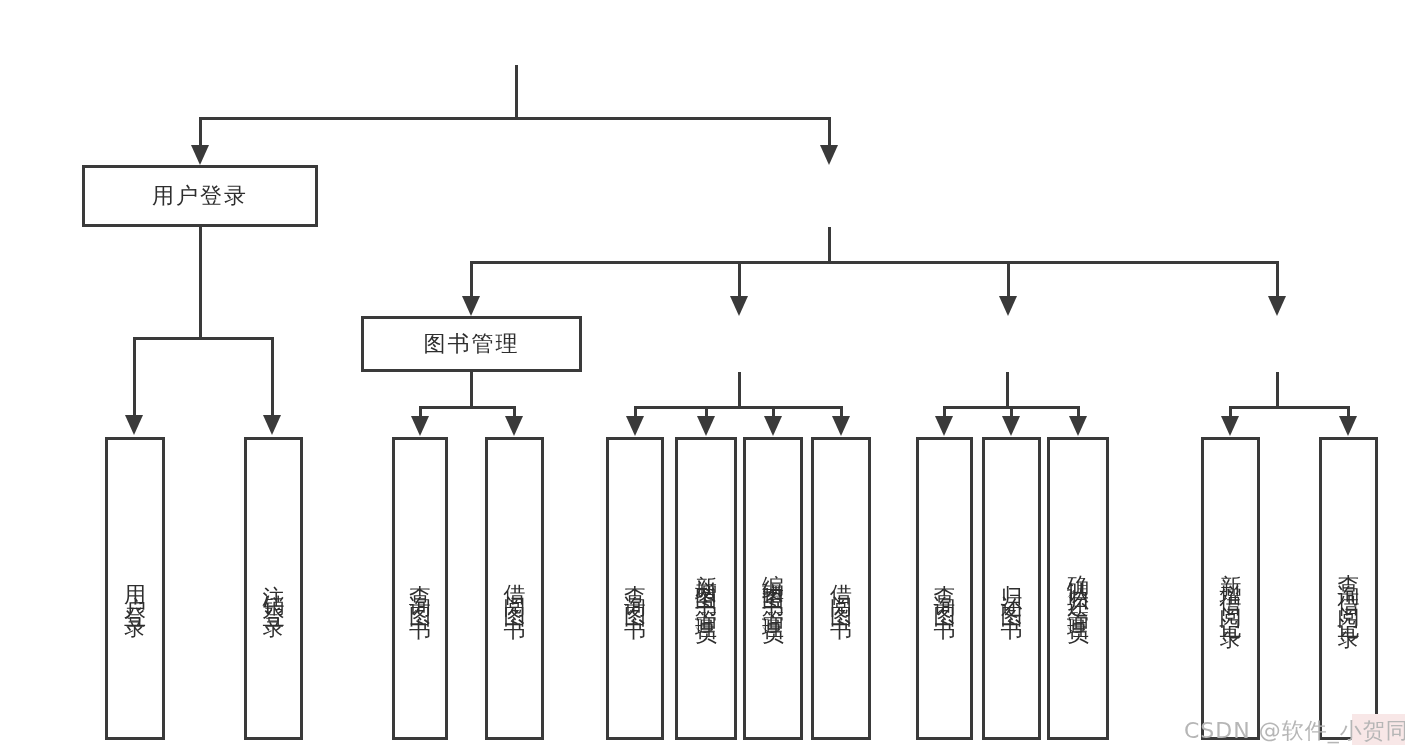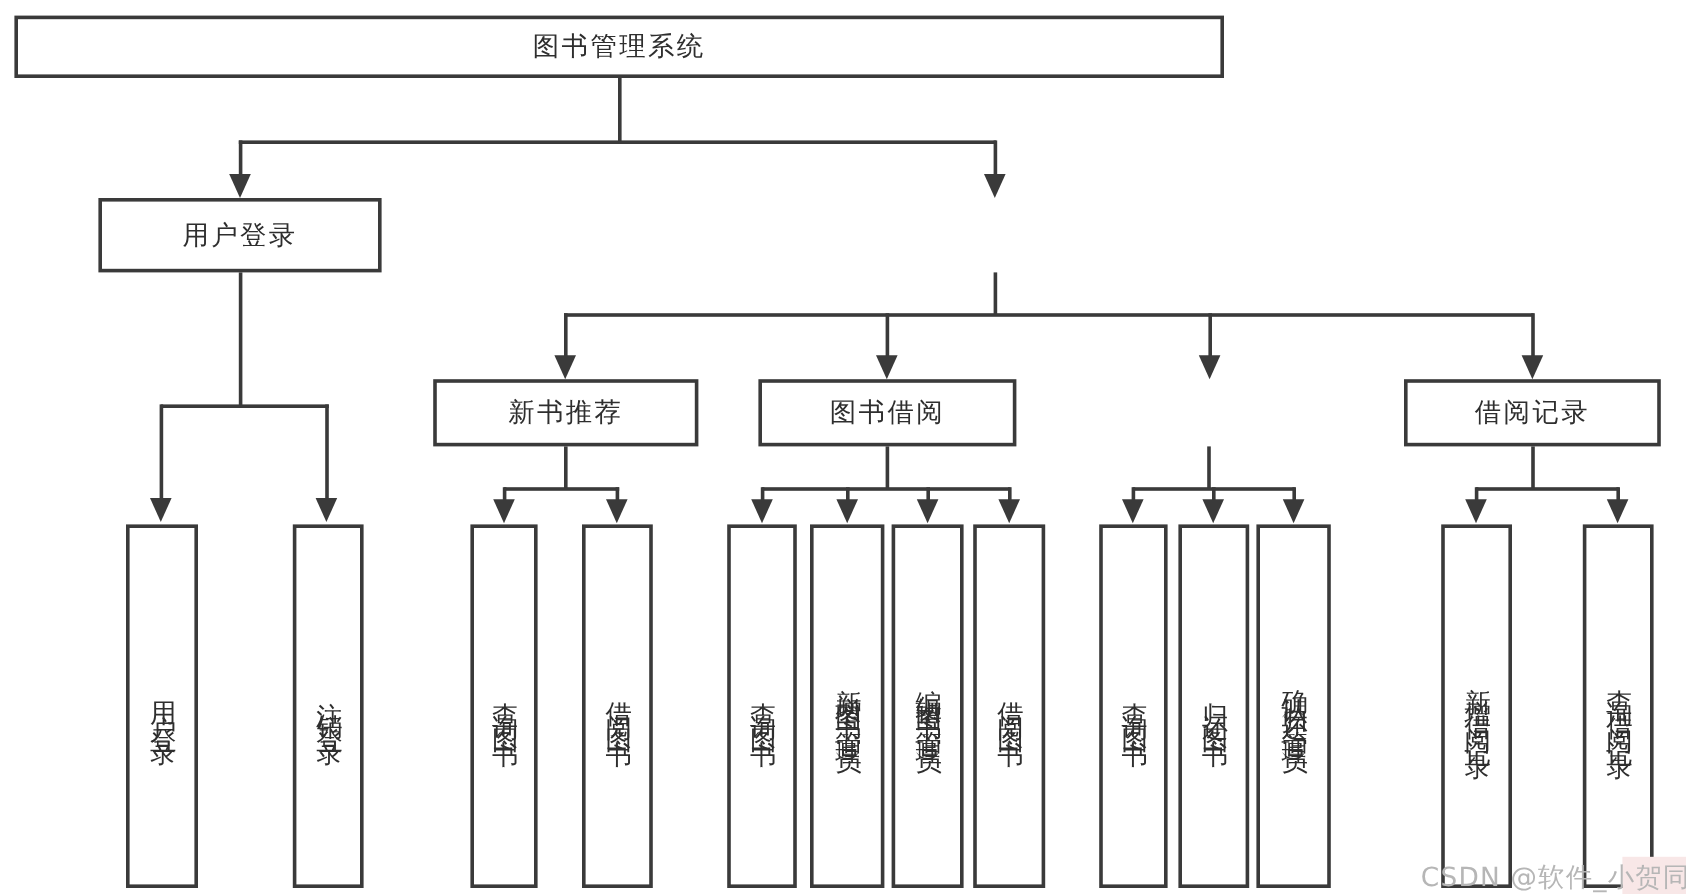--- a/index.html
+++ b/index.html
@@ -28,36 +28,27 @@
   .watermark{
     position:absolute;left:1184px;top:716px;font-size:22px;color:#b6b6b6;
     letter-spacing:1px;white-space:nowrap;
   }
 </style>
 </head>
 <body>
 
 <div class="stage">
 
-  <div class="box h" style="left:12px;top:13px;width:1008px;height:52px;">
-    <span>图书管理系统</span>
-  </div>
 
   <div class="box h" style="left:82px;top:165px;width:236px;height:62px;">
     <span>用户登录</span>
   </div>
 
   <div class="box h" style="left:361px;top:316px;width:221px;height:56px;">
-    <span>新书推荐</span>
-  </div>
-  <div class="box h" style="left:632px;top:316px;width:215px;height:56px;">
-    <span>图书借阅</span>
-  </div>
-  <div class="box h" style="left:1170px;top:316px;width:214px;height:56px;">
-    <span>借阅记录</span>
+    <span>图书管理</span>
   </div>
 
   <div class="box v" style="left:105px;top:437px;width:60px;height:303px;">
     <span>用户登录</span>
   </div>
   <div class="box v" style="left:244px;top:437px;width:59px;height:303px;">
     <span>注销登录</span>
   </div>
 
   <div class="box v" style="left:392px;top:437px;width:56px;height:303px;">

